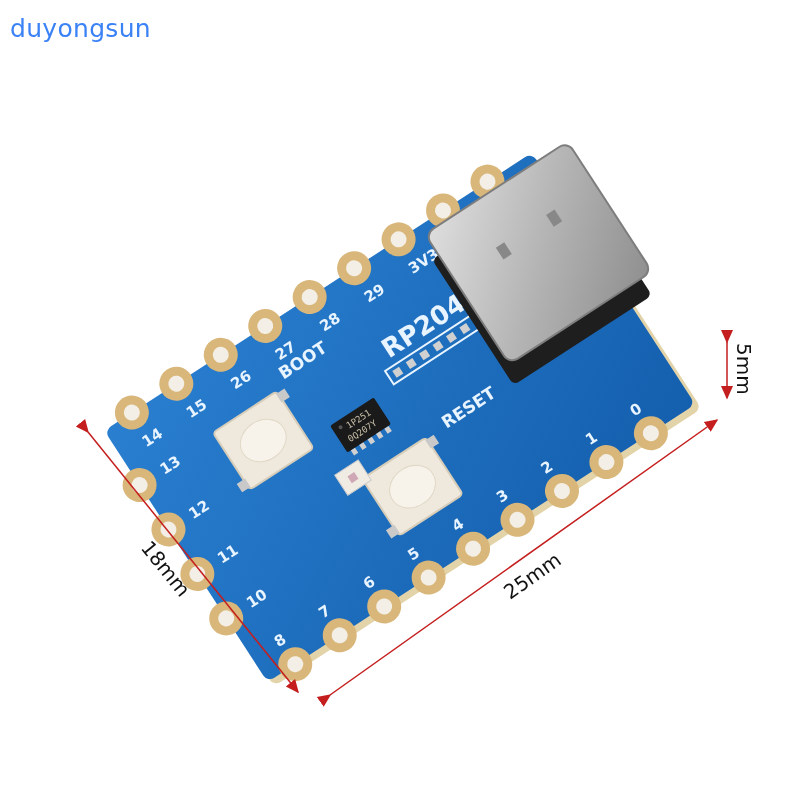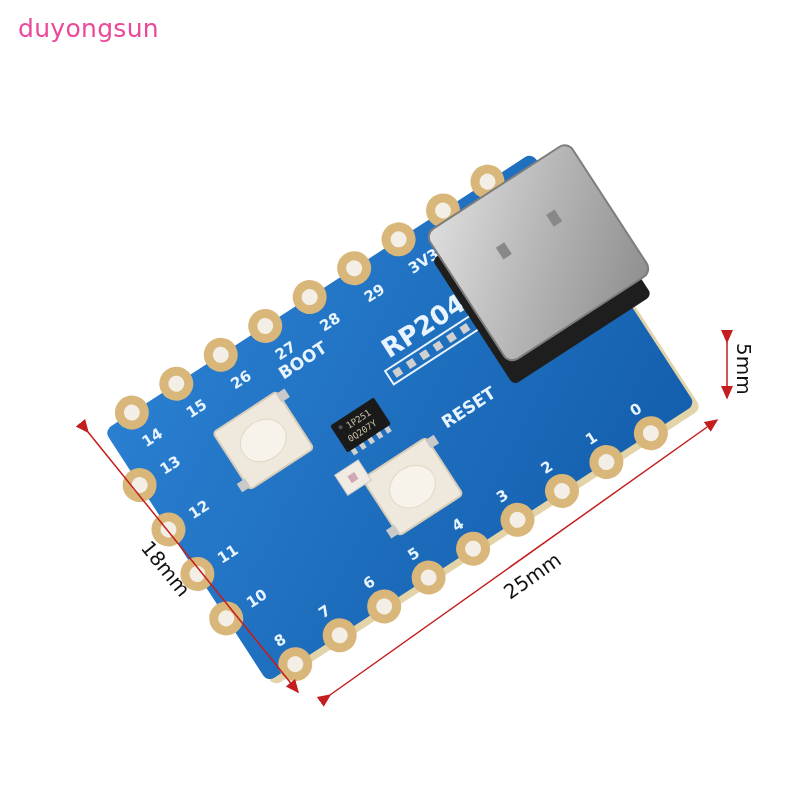--- a/index.html
+++ b/index.html
@@ -1,19 +1,19 @@
 <!DOCTYPE html>
 <html><head>
   <meta charset="utf-8">
   <style>
     html, body { margin: 0; padding: 0; background: #ffffff; }
     body { width: 800px; height: 800px; position: relative; overflow: hidden; font-family: "DejaVu Sans", sans-serif; }
     .watermark {
-      position: absolute; left: 18px; top: 14px;
-      font-family: "DejaVu Sans", sans-serif; font-size: 25px; color: #ec4899; letter-spacing: 0.3px;
+      position: absolute; left: 10px; top: 14px;
+      font-family: "DejaVu Sans", sans-serif; font-size: 25px; color: #3b82f6; letter-spacing: 0.3px;
     }
     svg.scene { position: absolute; left: 0; top: 0; }
     .silk { fill: #e8f4ff; font-family: "DejaVu Sans", sans-serif; font-weight: bold; }
     .dim { fill: #111; font-family: "DejaVu Sans", sans-serif; font-size: 20px; }
     .chip-text { fill: #c9c0a8; font-family: "DejaVu Sans Mono", monospace; font-size: 9px; }
   </style>
 </head>
 <body>
 
 <div class="watermark">duyongsun</div>

